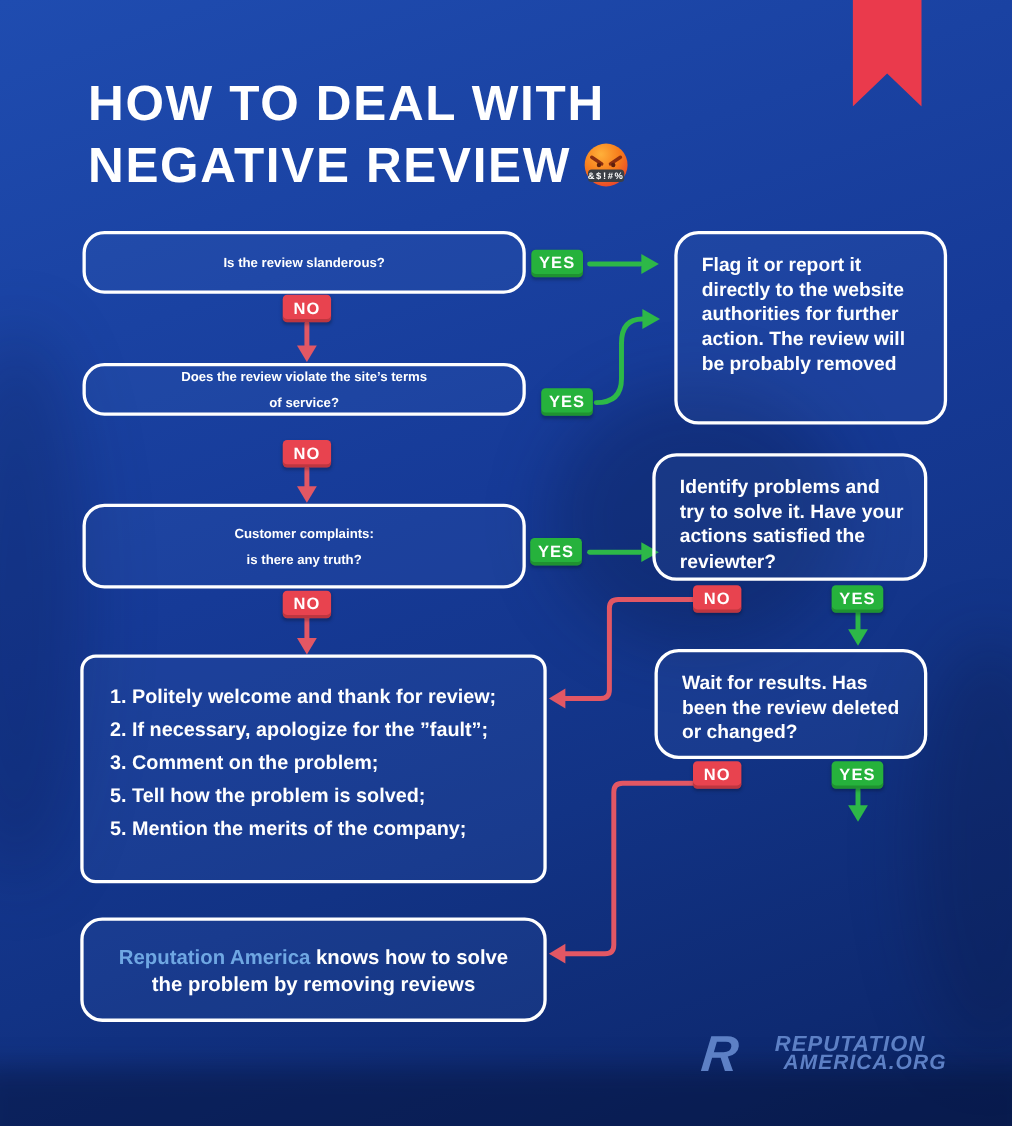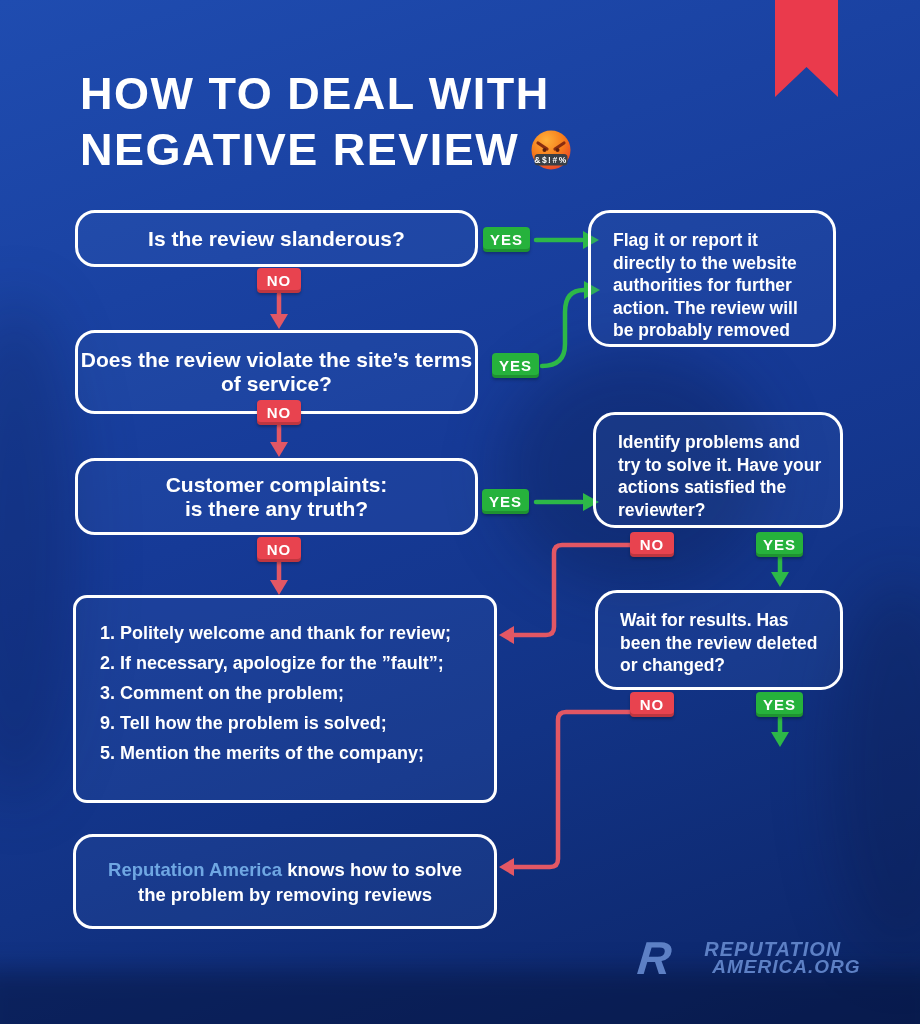--- a/index.html
+++ b/index.html
@@ -17,21 +17,21 @@
     position:absolute;left:64px;top:50px;margin:16px;color:#ffffff;
     font-size:45px;font-weight:700;letter-spacing:1.5px;line-height:56px;white-space:nowrap;
   }
   .title .t-line{display:block;}
   .emoji{vertical-align:-8px;margin-left:10px;}
   .box{
     position:absolute;border:3px solid #ffffff;border-radius:20px;
     background:rgba(70,115,200,0.14);color:#ffffff;font-weight:700;box-sizing:border-box;
   }
   .center{display:flex;flex-direction:column;align-items:center;justify-content:center;text-align:center;}
-  .q{font-size:21px;line-height:24px;}
+  .q{font-size:12px;line-height:24px;}
   .side{font-size:17.5px;line-height:22.5px;padding:16px 18px 14px 22px;border-radius:22px;}
   .steps{padding:20px 16px 16px 24px;font-size:18px;border-radius:14px;}
   .steps .step{line-height:30px;}
   .done{
     background:#21b138;border:none;border-radius:16px;
     font-size:37px;letter-spacing:0.5px;
   }
   .rep{font-size:18.5px;line-height:25px;}
   .brand-blue{color:#6fa7e3;}
   .chip{
@@ -115,43 +115,43 @@
       <polygon points="270,580 288,580 279,595"></polygon>
       <polygon points="514,626 514,644 499,635"></polygon>
       <polygon points="514,858 514,876 499,867"></polygon>
     </g>
   </svg>
 
   <div class="box center q" style="left:75px;top:210px;width:403px;height:57px;">
     <span>Is the review slanderous?</span>
   </div>
 
-  <div class="box side" style="left:588px;top:210px;width:248px;height:137px;">
+  <div class="box side" style="left:613px;top:210px;width:248px;height:176px;">
     <span>Flag it or report it directly to the website authorities for further action. The review will be probably removed</span>
   </div>
 
-  <div class="box center q" style="left:75px;top:330px;width:403px;height:84px;">
+  <div class="box center q" style="left:75px;top:330px;width:403px;height:48px;">
     <span>Does the review violate the site’s terms</span>
     <span>of service?</span>
   </div>
 
   <div class="box center q" style="left:75px;top:458px;width:403px;height:77px;">
     <span>Customer complaints:</span>
     <span>is there any truth?</span>
   </div>
 
   <div class="box side" style="left:593px;top:412px;width:250px;height:116px;">
     <span>Identify problems and try to solve it. Have your actions satisfied the reviewter?</span>
   </div>
 
   <div class="box steps" style="left:73px;top:595px;width:424px;height:208px;">
     <div class="step">1. Politely welcome and thank for review;</div>
     <div class="step">2. If necessary, apologize for the ”fault”;</div>
     <div class="step">3. Comment on the problem;</div>
-    <div class="step">9. Tell how the problem is solved;</div>
+    <div class="step">5. Tell how the problem is solved;</div>
     <div class="step">5. Mention the merits of the company;</div>
   </div>
 
   <div class="box side" style="left:595px;top:590px;width:248px;height:100px;">
     <span>Wait for results. Has been the review deleted or changed?</span>
   </div>
 
 
   <div class="box center rep" style="left:73px;top:834px;width:424px;height:95px;padding:0 17px;">
     <span><span class="brand-blue">Reputation America</span><span> knows how to solve the problem by removing reviews</span></span>

